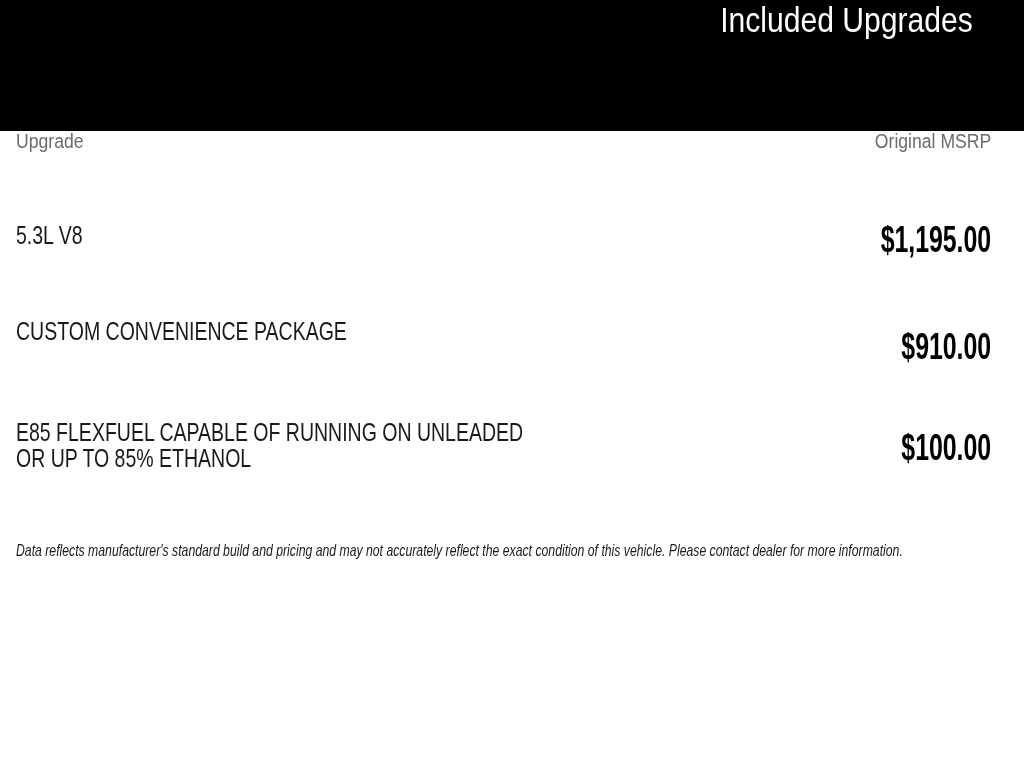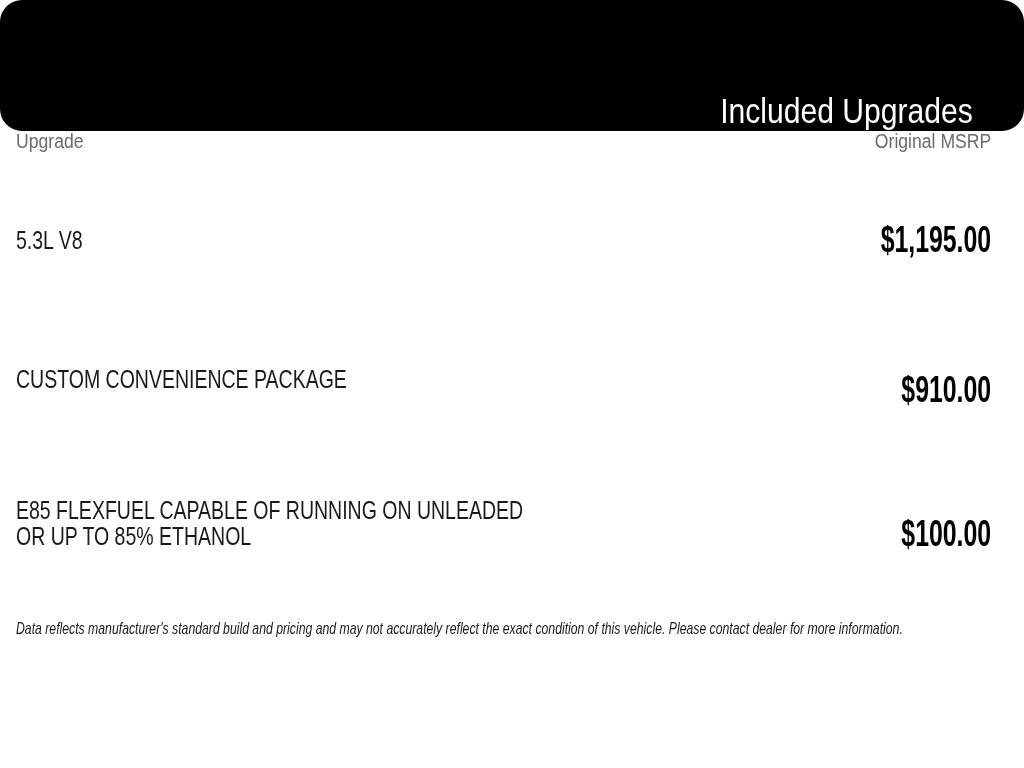--- a/index.html
+++ b/index.html
@@ -14,25 +14,24 @@
     height: 768px;
     background: #ffffff;
     overflow: hidden;
   }
 
   
   .banner {
     height: 131px;
     background: #000000;
     display: flex;
-    align-items: flex-end;
+    align-items: flex-start;
     justify-content: flex-end;
     padding-right: 51px;
     box-sizing: border-box;
-    border-radius: 22px;
   }
   .banner h1 {
     margin: 0;
     font-size: 35px;
     font-weight: 400;
     color: #ffffff;
     transform: scaleX(0.86);
     transform-origin: right center;
     white-space: nowrap;
   }
@@ -56,25 +55,24 @@
   }
   .col-headers .col-right {
     transform: scaleX(0.88);
     transform-origin: right center;
     white-space: nowrap;
   }
 
   .row {
     display: flex;
     justify-content: space-between;
-    align-items: center;
   }
   .rows .row:nth-child(1) { margin-top: 71px; }
-  .rows .row:nth-child(2) { margin-top: 103px; }
-  .rows .row:nth-child(3) { margin-top: 100px; }
+  .rows .row:nth-child(2) { margin-top: 60px; }
+  .rows .row:nth-child(3) { margin-top: 65px; }
 
   .upgrade-name {
     font-size: 25px;
     line-height: 26px;
     color: #1a1a1a;
     transform: scaleX(0.78);
     transform-origin: left center;
     white-space: pre-line;
     max-width: 720px;
   }

